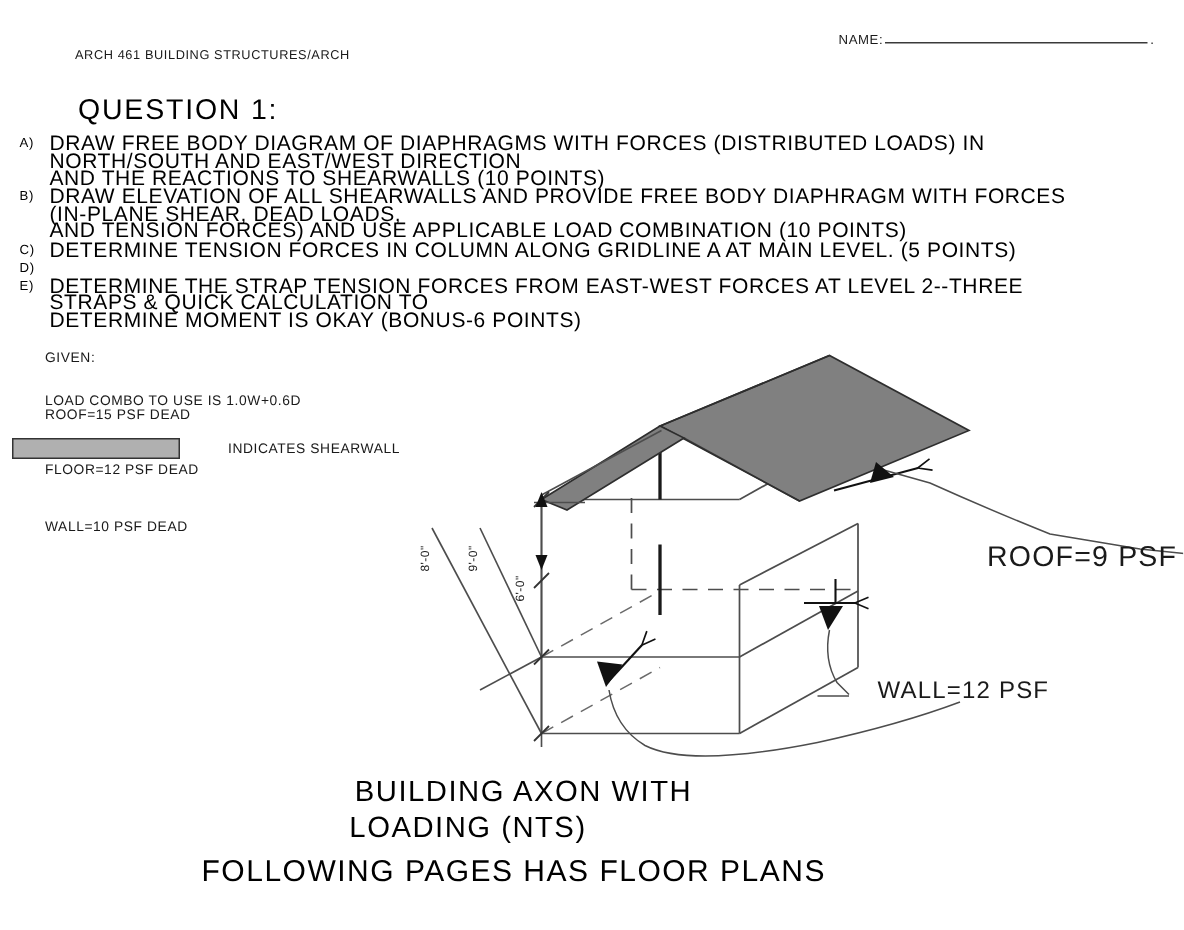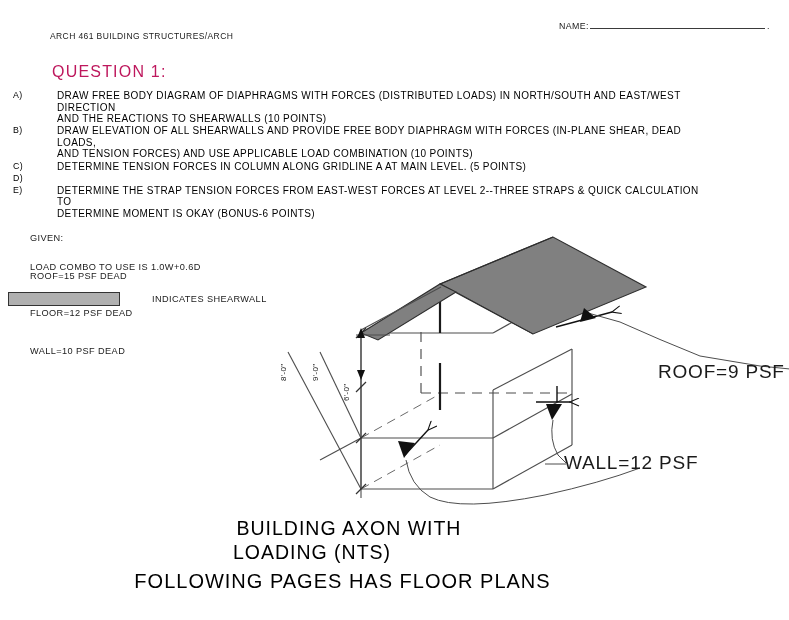--- a/index.html
+++ b/index.html
@@ -61,23 +61,23 @@
   }
   #name-dot {
     margin-left: 2px;
     font-size: 8.8px;
   }
 
   
   #q1 {
     left: 30px;
     top: 63px;
-    font-size: 16px;
+    font-size: 19px;
     letter-spacing: 1.2px;
-    color: #be185d;
+    color: #000000;
   }
 
   
   #qlist {
     position: absolute;
     left: 13px;
     top: 90px;
     width: 700px;
   }
   .qrow {
@@ -86,25 +86,24 @@
     margin-bottom: 0.5px;
   }
   .qletter {
     width: 20px;
     flex: 0 0 20px;
     font-size: 8.8px;
     line-height: 11.6px;
     letter-spacing: 0.4px;
   }
   .qtext {
-    font-size: 10px;
+    font-size: 14px;
     line-height: 11.6px;
     letter-spacing: 0.4px;
     white-space: pre-line;
-    margin-left: 24px;
   }
 
   
   #given-block {
     left: 8px;
     top: 207px;
   }
   #given-block div { white-space: pre; }
   #load-combo {
     left: 8px;
@@ -139,23 +138,23 @@
   }
 
   
   #roof-label {
     left: 636px;
     top: 361px;
     font-size: 19px;
     letter-spacing: 0.8px;
   }
   #wall-label {
-    left: 542px;
+    left: 563px;
     top: 452px;
-    font-size: 19px;
+    font-size: 16px;
     letter-spacing: 0.8px;
   }
 
   
   .caption {
     position: absolute;
     font-size: 19.5px;
     letter-spacing: 1px;
     text-align: center;
     white-space: pre;

